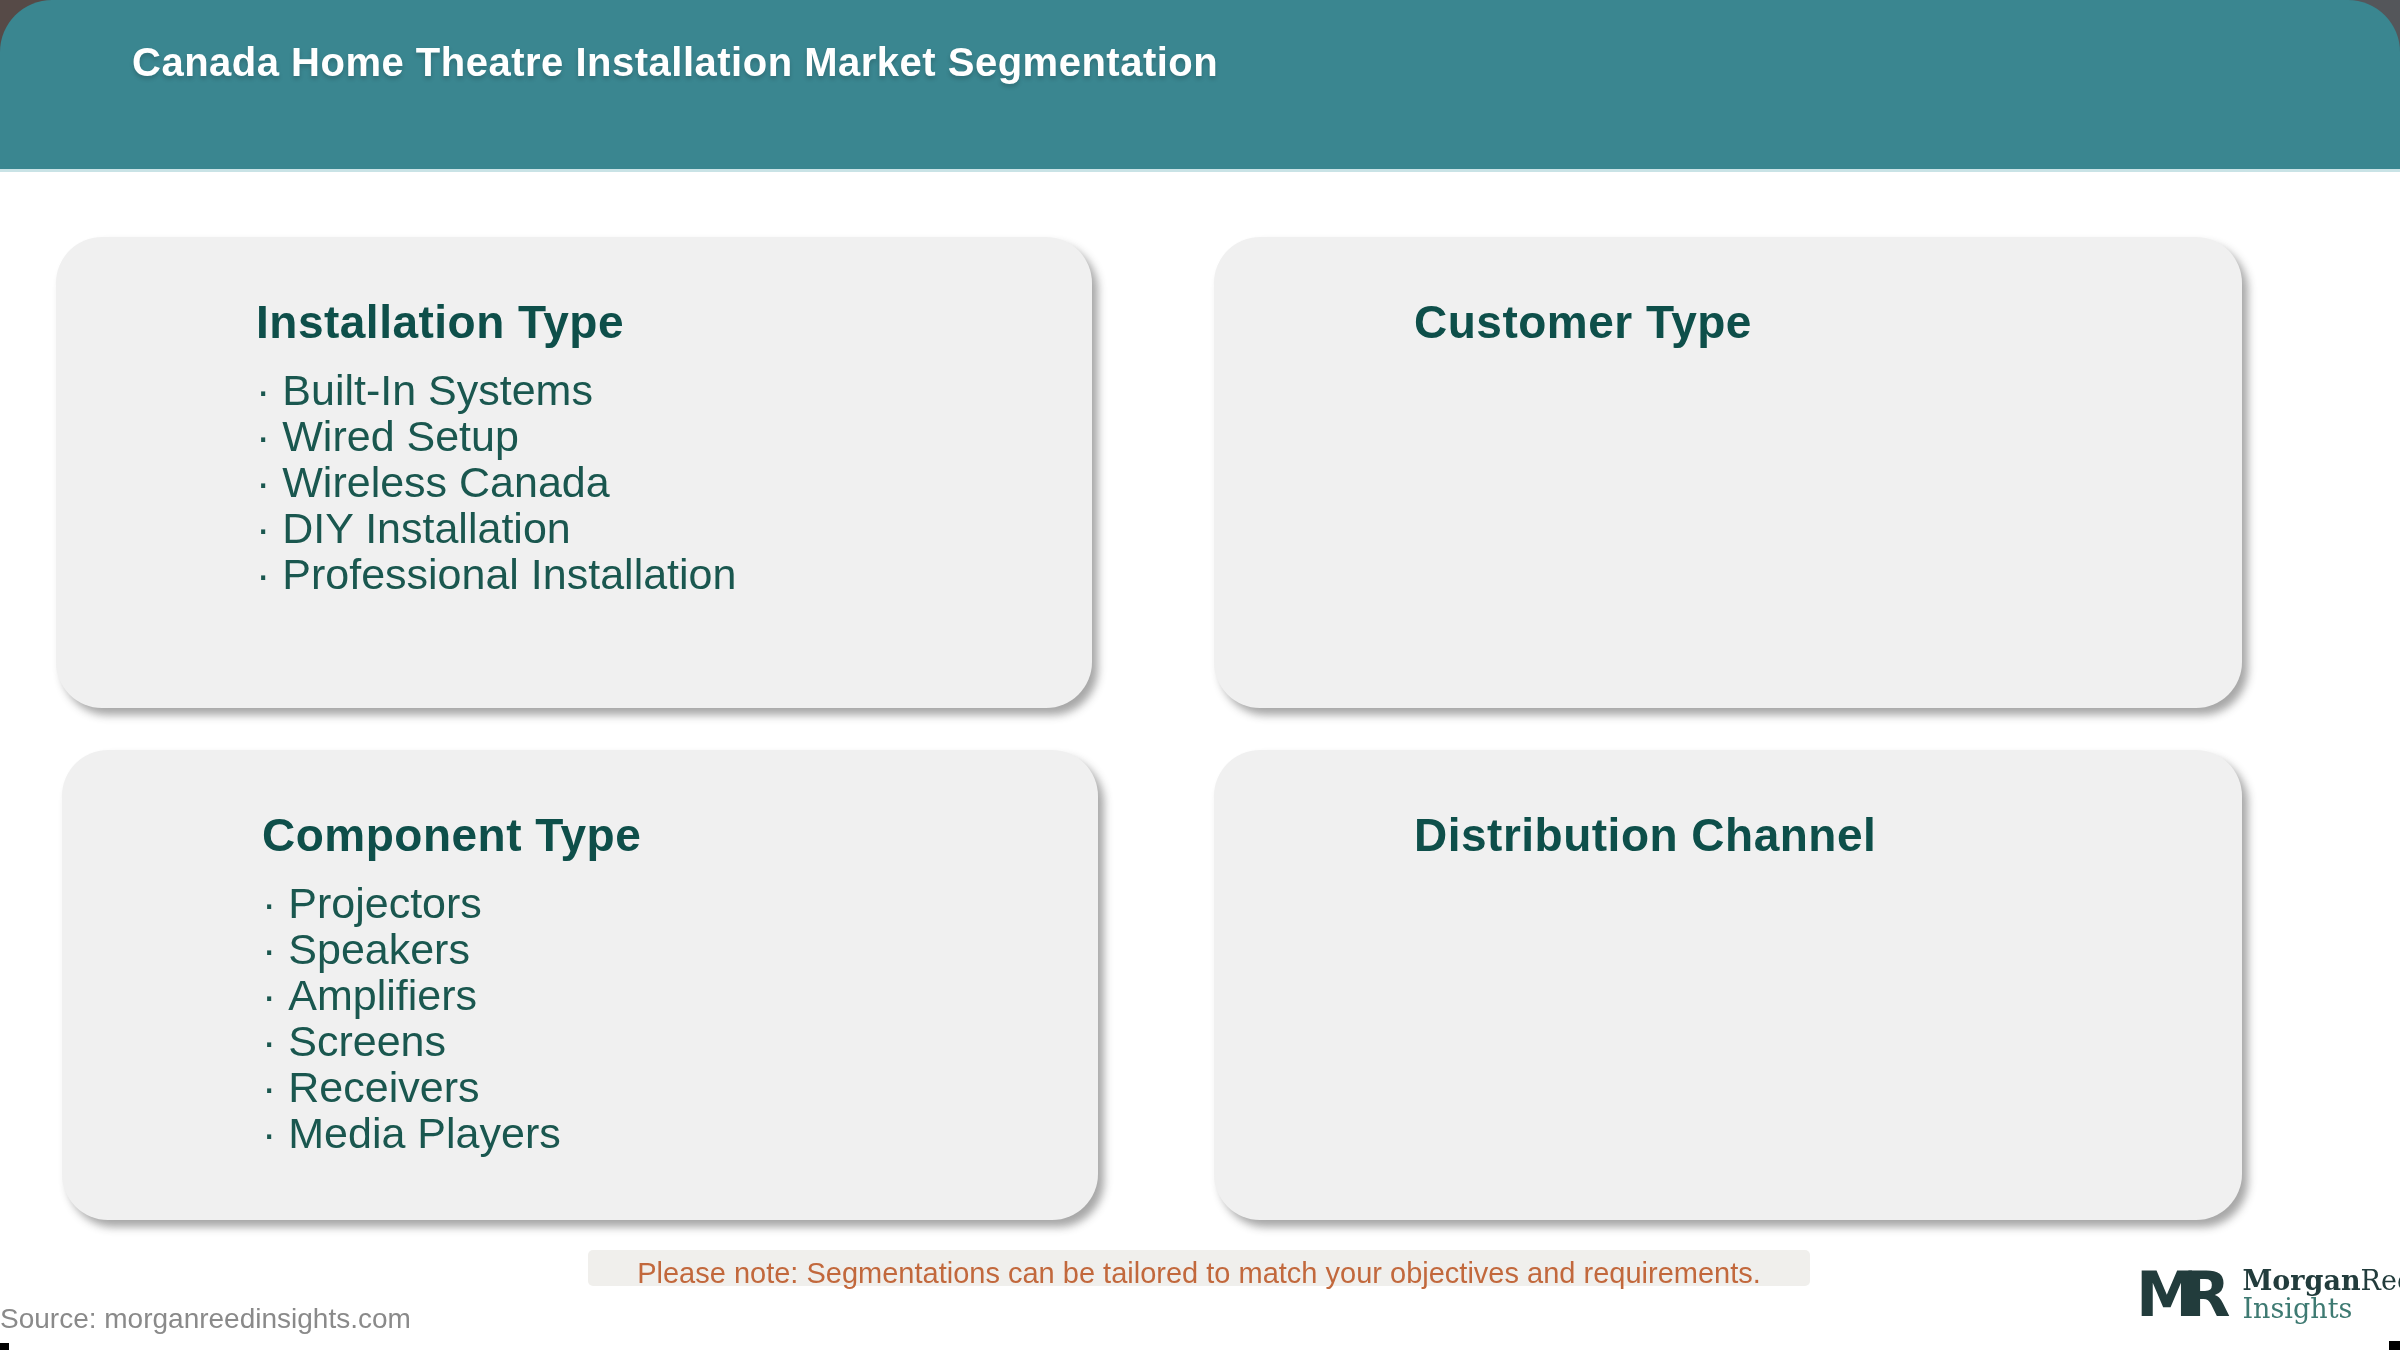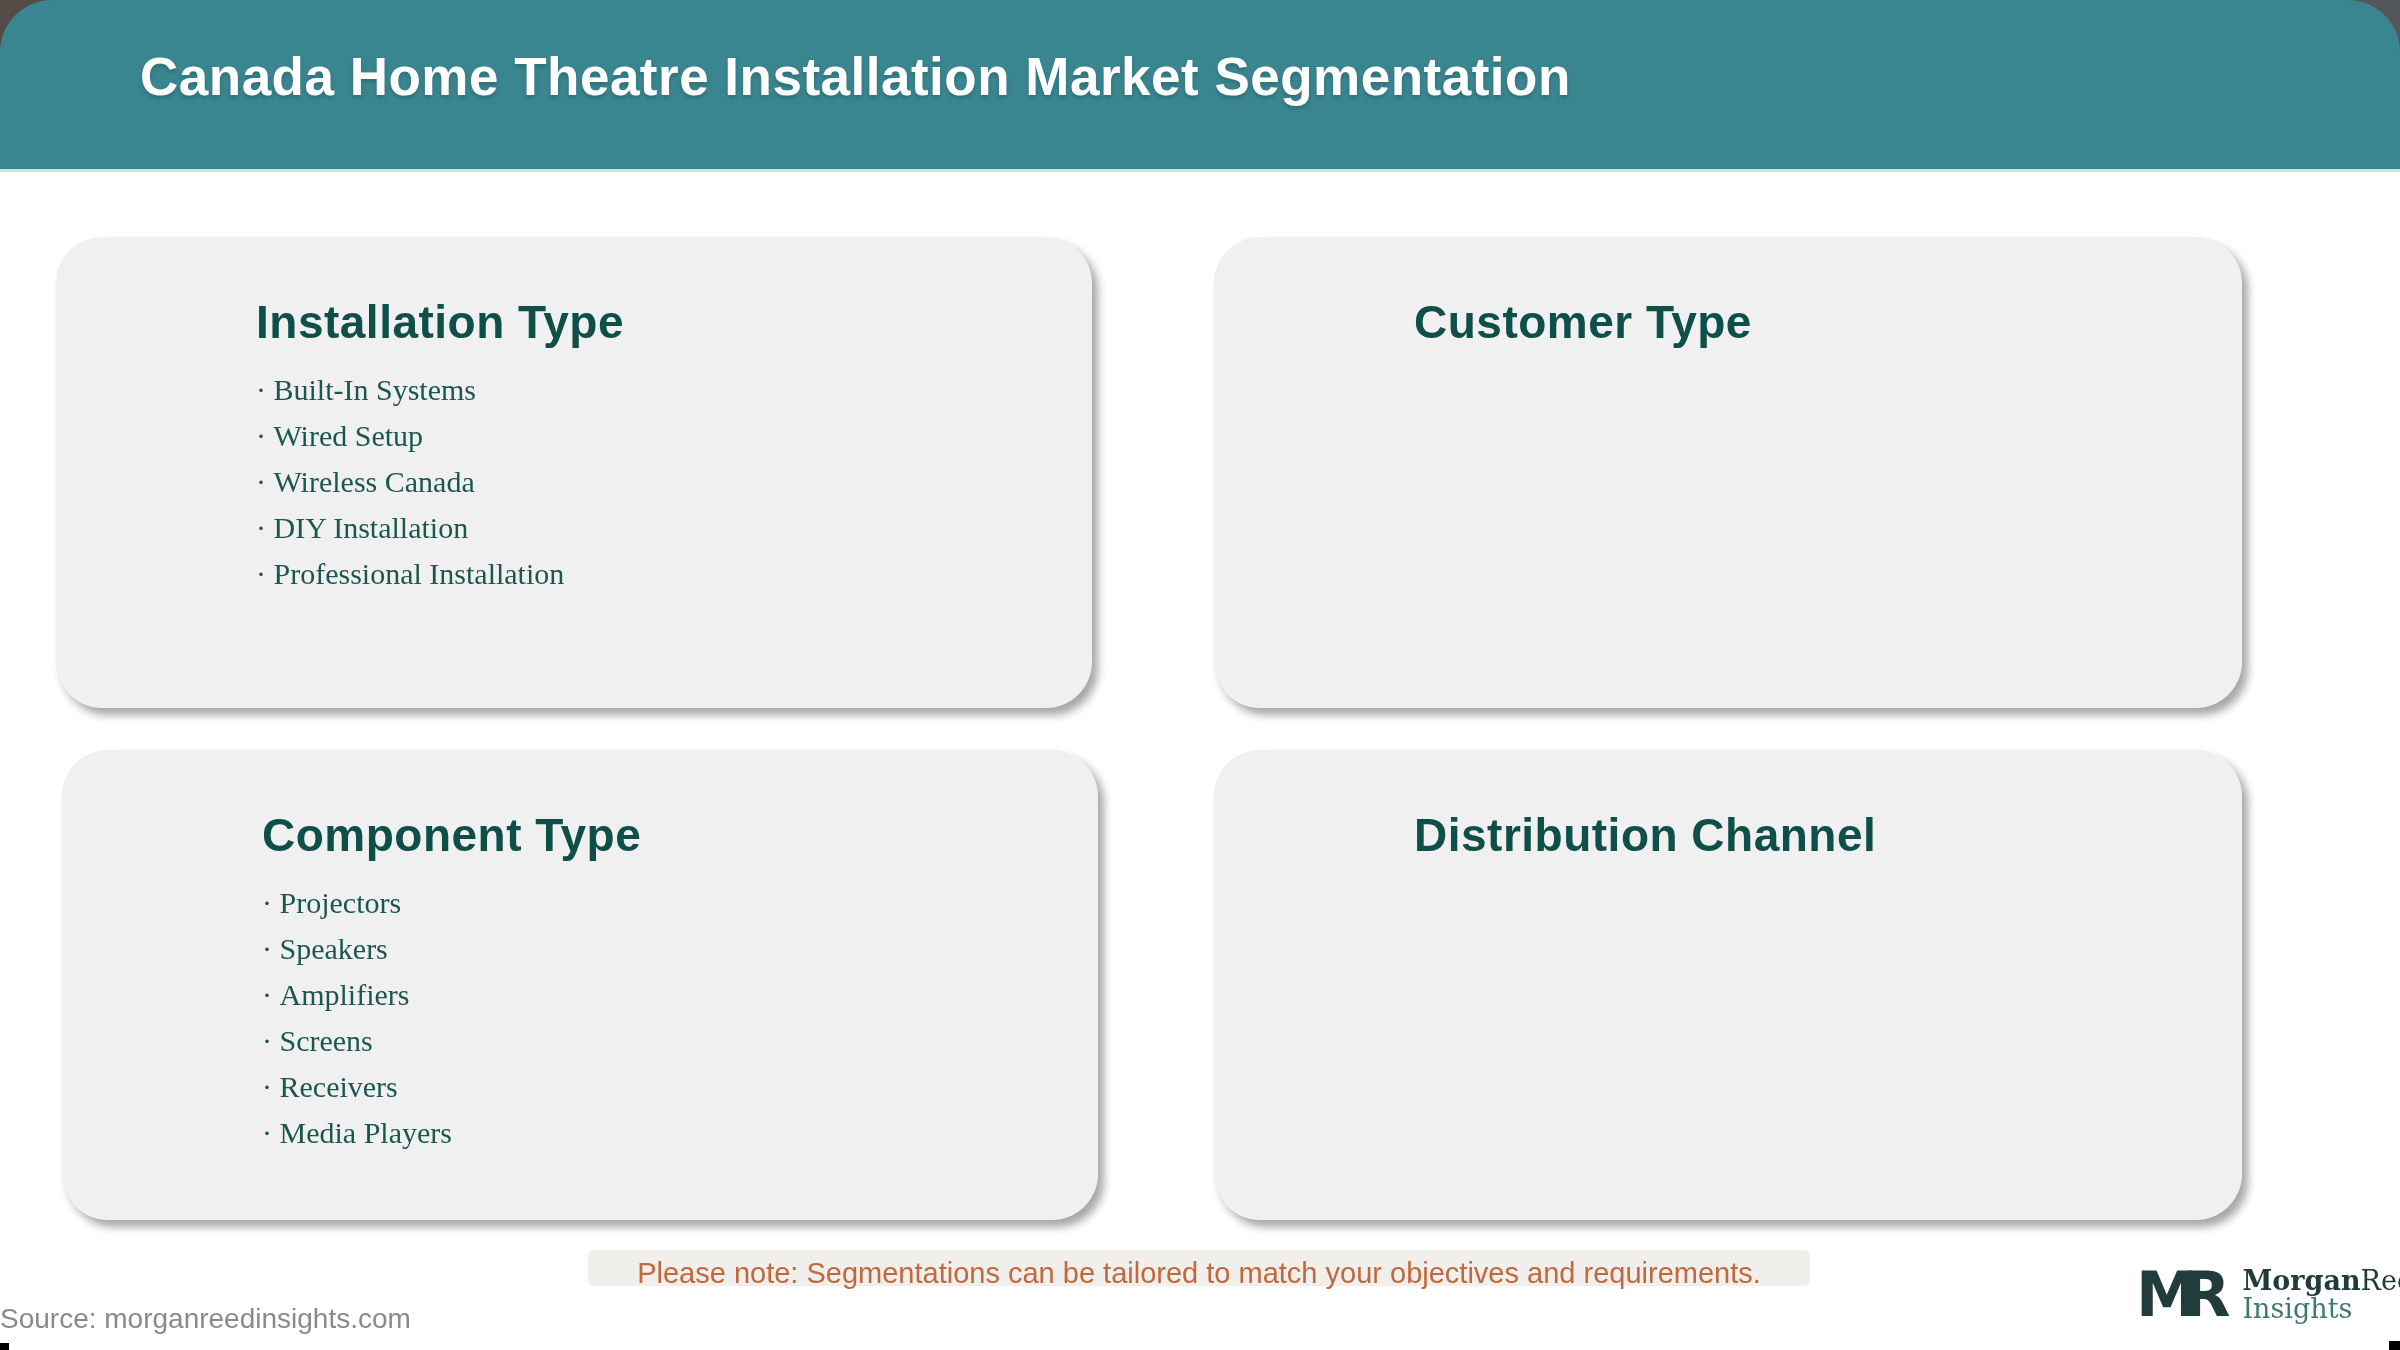--- a/index.html
+++ b/index.html
@@ -15,22 +15,22 @@
   .corner.br{left:2389px;top:1341px;width:11px;height:9px;background:#000;}
 
   .header{
     position:absolute;z-index:1;left:0;top:0;width:2400px;height:172px;
     box-sizing:border-box;
     background:var(--header-bg,#3a8690);
     border-radius:52px 52px 0 0;
     border-bottom:3px solid #c9e3e6;
   }
   .header h1{
-    margin:8px;padding:40px 0 0 132px;
-    font-size:53px;font-weight:bold;line-height:1.1;
+    margin:0;padding:40px 0 0 132px;
+    font-size:40px;font-weight:bold;line-height:1.1;
     color:var(--header-title,#ffffff);
     letter-spacing:0.5px;
     text-shadow:0 3px 4px rgba(0,0,0,0.18);
   }
 
   .card{
     position:absolute;z-index:1;box-sizing:border-box;
     background:var(--card-bg,#f0f0f0);
     border-radius:46px;
     box-shadow:6px 7px 9px rgba(45,45,45,0.42);
@@ -40,23 +40,22 @@
   .card.c2{left:1214px;top:237px;width:1028px;height:471px;}
   .card.c3{left:62px;top:750px;width:1036px;height:470px;}
   .card.c4{left:1214px;top:750px;width:1028px;height:470px;}
   .card h2{
     margin:0 0 18px 0;
     font-size:46px;font-weight:bold;letter-spacing:0.5px;
     color:var(--heading,#0e4f4a);
   }
   .card ul{list-style:none;margin:0;padding:0;}
   .card li{
-    font-size:30px;line-height:46px;
+    font-size:43px;line-height:46px;
     color:var(--bullet,#1a574f);
-    font-family:Liberation Serif, serif;
   }
   .card li::before{content:"\00b7\00a0";}
 
   .note{
     position:absolute;z-index:1;left:588px;top:1250px;width:1222px;height:36px;
     background:var(--note-bg,#f0efec);
     border-radius:5px;text-align:center;
     font-size:29px;line-height:46px;
     color:var(--note-text,#c2683c);
   }

